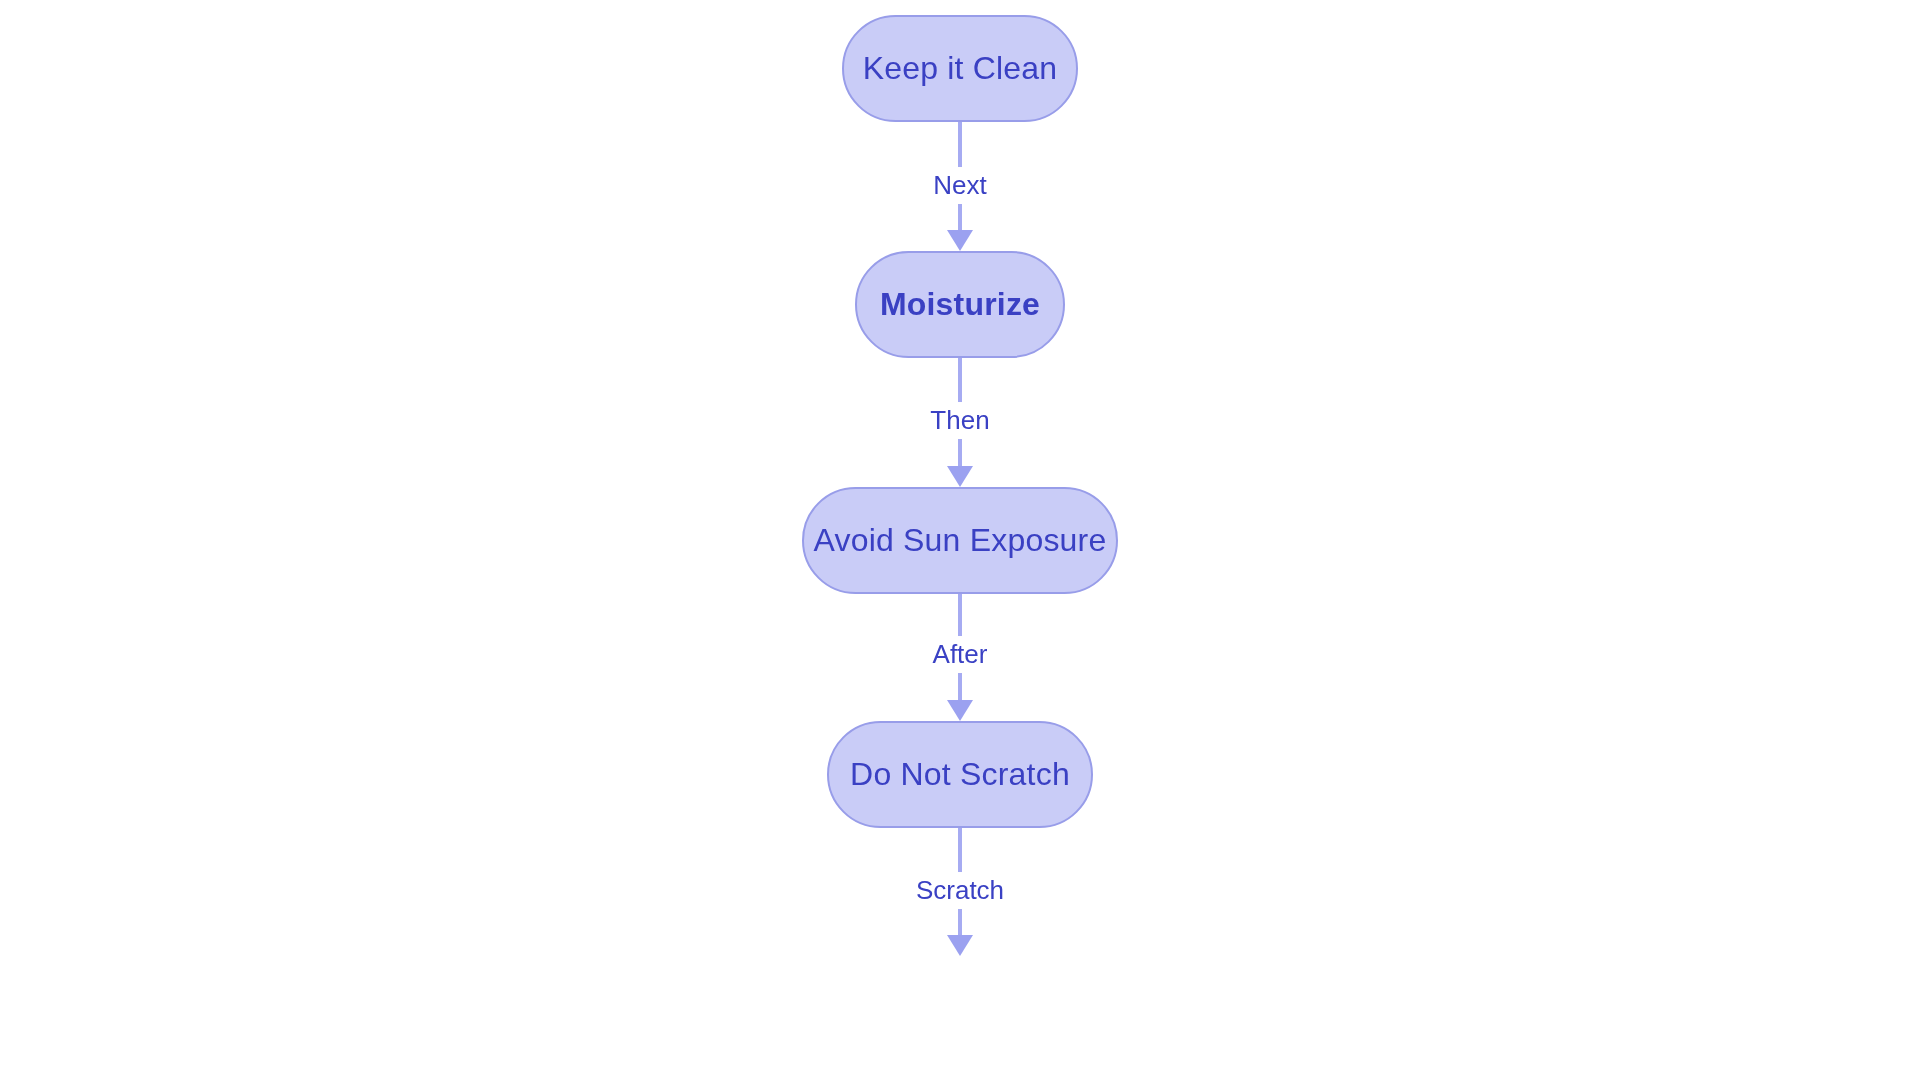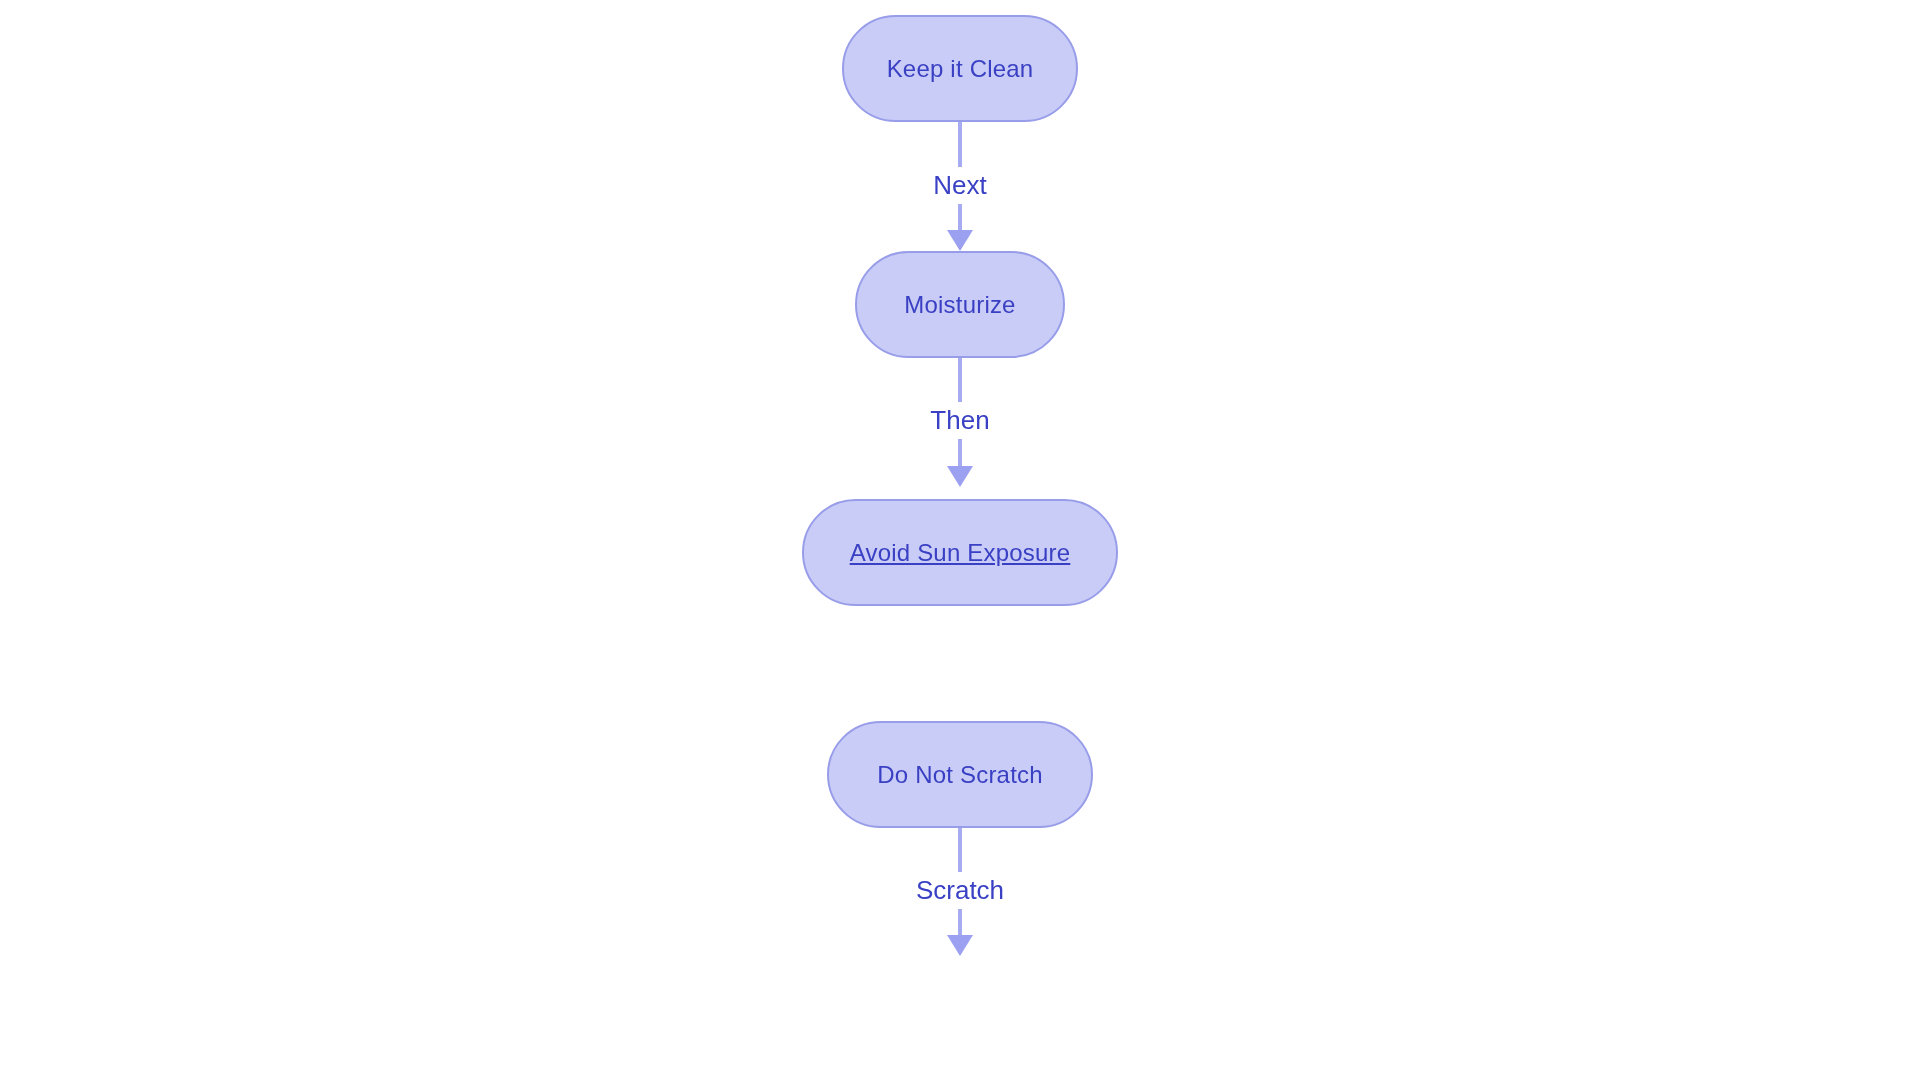--- a/index.html
+++ b/index.html
@@ -22,27 +22,27 @@
     transform: translateX(-50%);
     height: 107px;
     box-sizing: border-box;
     background: #c9ccf7;
     border: 2px solid #989de9;
     border-radius: 54px;
     display: flex;
     align-items: center;
     justify-content: center;
     color: #3a40c3;
-    font-size: 24px;
+    font-size: 32px;
     letter-spacing: 0.2px;
     white-space: nowrap;
   }
   .n1 { top: 15px;  width: 236px; }
-  .n2 { top: 251px; width: 210px; }
-  .n3 { top: 499px; width: 316px; text-decoration: underline; }
+  .n2 { top: 251px; width: 210px; font-weight: bold; }
+  .n3 { top: 487px; width: 316px; }
   .n4 { top: 721px; width: 266px; }
   .n5 { top: 956px; width: 394px; }
   
   .edge {
     position: absolute;
     left: 0;
     right: 0;
   }
   .e1 { top: 122px; height: 129px; }
   .e2 { top: 356px; height: 131px; text-align: center; }
@@ -90,20 +90,25 @@
     <div class="arrowhead"></div>
     <div class="edge-label">Next</div>
   </div>
 
   <div class="edge e2">
     <div class="line"></div>
     <div class="arrowhead"></div>
     <div class="edge-label">Then</div>
   </div>
 
+  <div class="edge e3">
+    <div class="line"></div>
+    <div class="arrowhead"></div>
+    <div class="edge-label">After</div>
+  </div>
 
   <div class="edge e4">
     <div class="line"></div>
     <div class="arrowhead"></div>
     <div class="edge-label">Scratch</div>
   </div>
 
   <div class="node n1">
     <span>Keep it Clean</span>
   </div>

